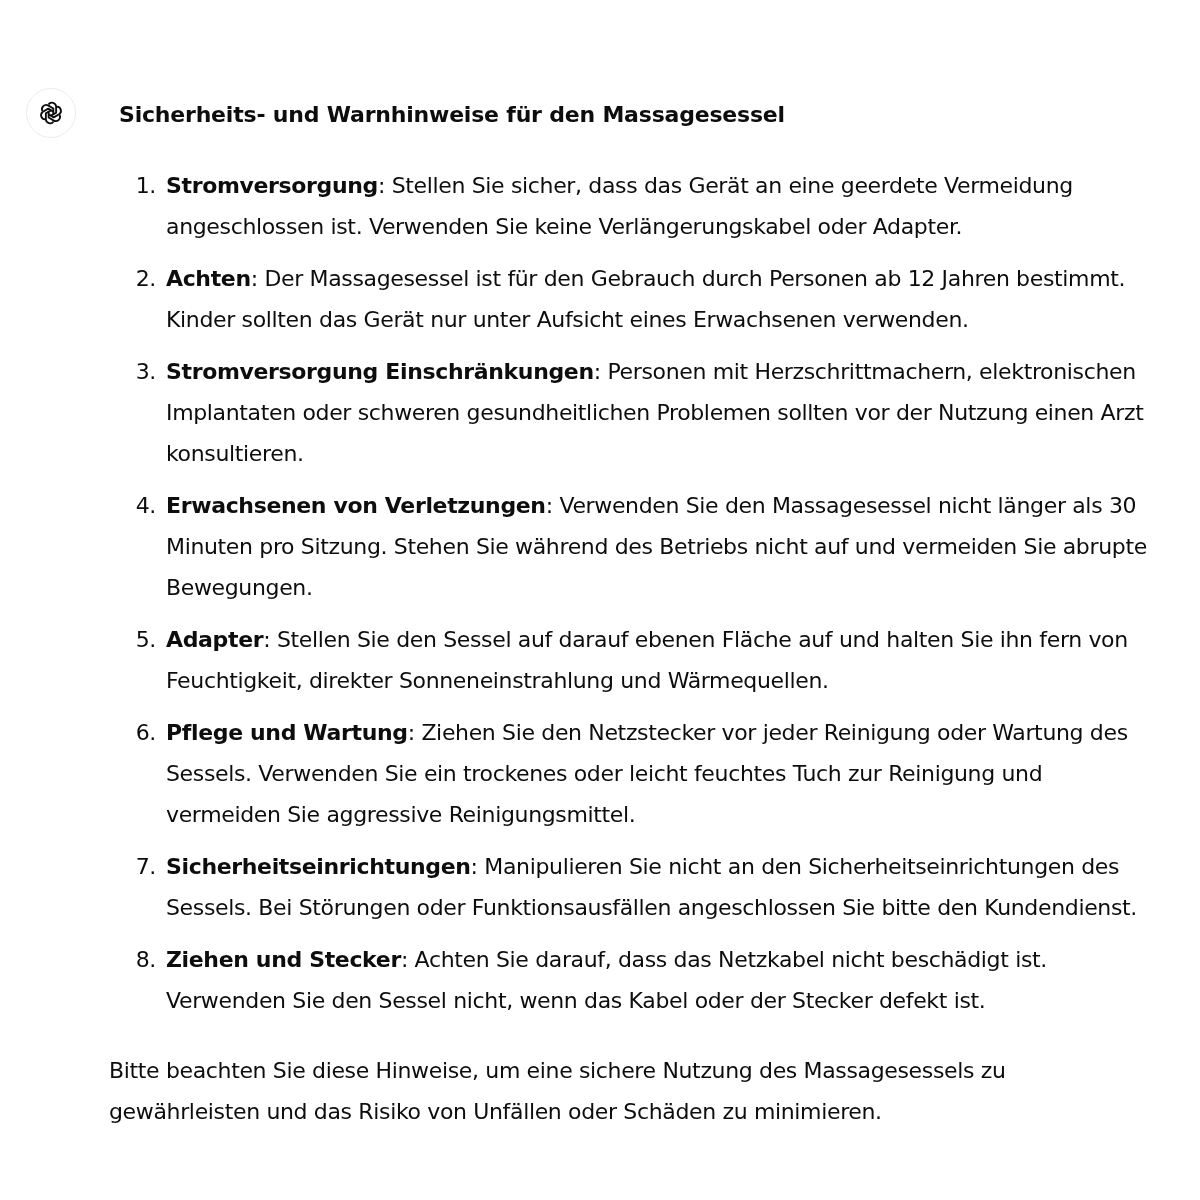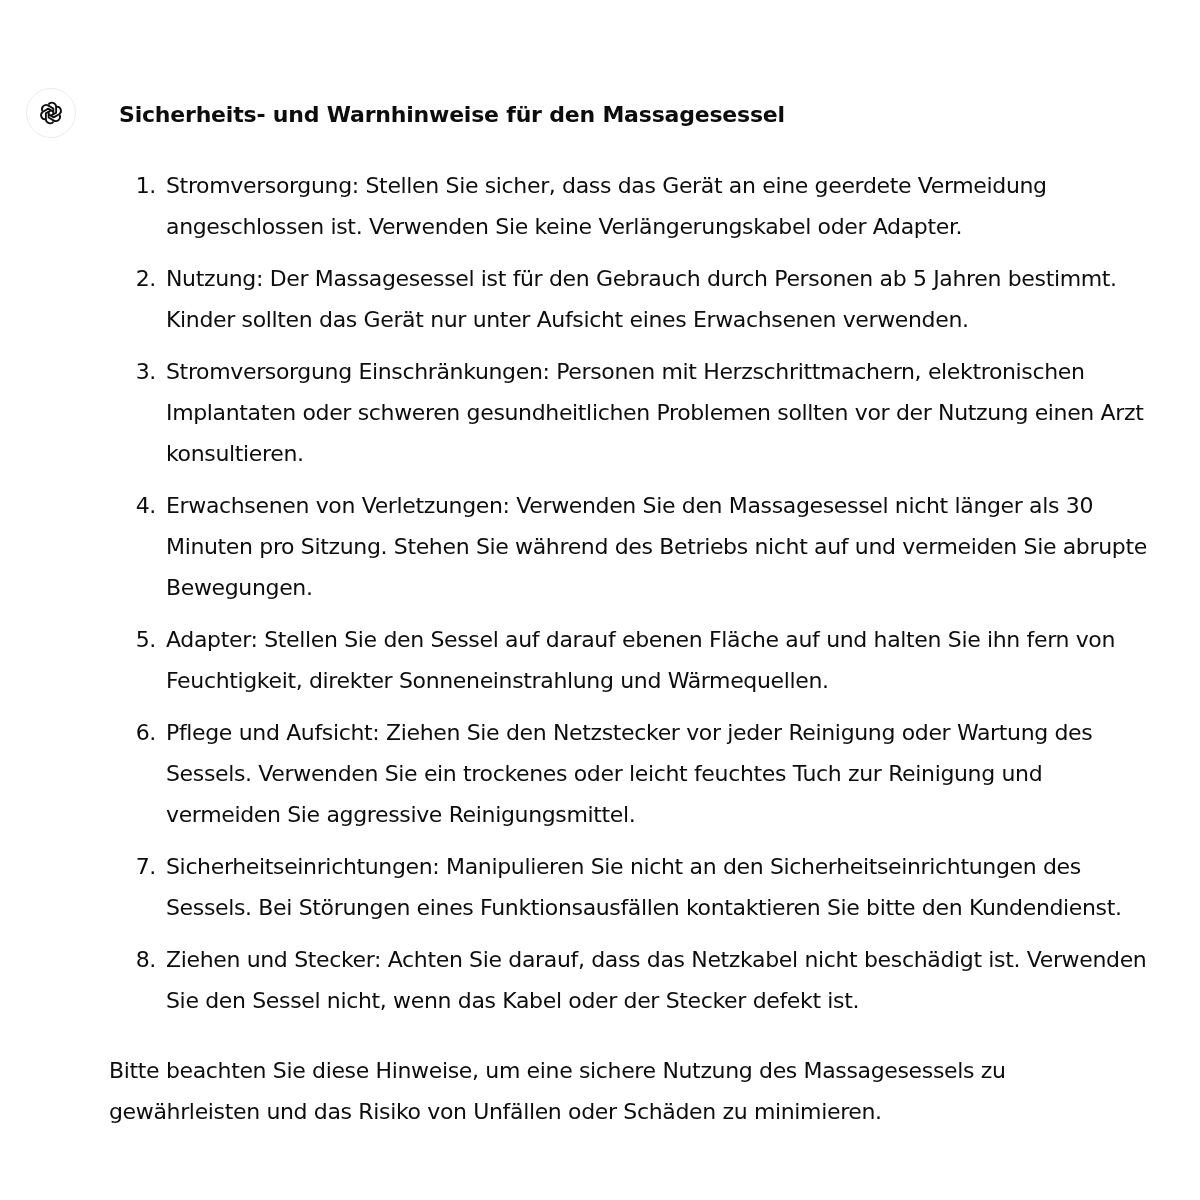--- a/index.html
+++ b/index.html
@@ -22,21 +22,21 @@
     position: absolute; left: 110px; top: 165px; width: 1050px;
     margin: 0; padding: 0; list-style: none;
   }
   ol.items li {
     display: flex; font-size: 22px; line-height: 41px; margin-bottom: 11px;
     letter-spacing: -0.35px;
   }
   ol.items li .num { width: 46px; flex: 0 0 46px; text-align: right; padding-right: 0; box-sizing: border-box; }
   ol.items li .num span { display: inline-block; width: 36px; text-align: right; }
   ol.items li .body { flex: 1; }
-  ol.items li b { font-weight: normal; }
+  ol.items li b { font-weight: bold; }
   .closing {
     position: absolute; left: 109px; top: 1050px; width: 960px;
     font-size: 22px; line-height: 41px; letter-spacing: -0.35px;
   }
 </style>
 </head>
 <body>
 
 <div class="avatar">
   <svg viewBox="0 0 24 24" fill="none" stroke="#0d0d0d" stroke-width="1.6" stroke-linejoin="round">
@@ -53,41 +53,41 @@
 
 <div class="title">Sicherheits- und Warnhinweise für den Massagesessel</div>
 
 <ol class="items">
   <li>
       <div class="num"><span>1.</span></div>
       <div class="body" style="padding-left:10px"><b>Stromversorgung</b><span>: Stellen Sie sicher, dass das Gerät an eine geerdete Vermeidung angeschlossen ist. Verwenden Sie keine Verlängerungskabel oder Adapter.</span></div>
     </li>
   <li>
       <div class="num"><span>2.</span></div>
-      <div class="body" style="padding-left:10px"><b>Nutzung</b><span>: Der Massagesessel ist für den Gebrauch durch Personen ab 5 Jahren bestimmt. Kinder sollten das Gerät nur unter Aufsicht eines Erwachsenen verwenden.</span></div>
+      <div class="body" style="padding-left:10px"><b>Achten</b><span>: Der Massagesessel ist für den Gebrauch durch Personen ab 12 Jahren bestimmt. Kinder sollten das Gerät nur unter Aufsicht eines Erwachsenen verwenden.</span></div>
     </li>
   <li>
       <div class="num"><span>3.</span></div>
       <div class="body" style="padding-left:10px"><b>Stromversorgung Einschränkungen</b><span>: Personen mit Herzschrittmachern, elektronischen Implantaten oder schweren gesundheitlichen Problemen sollten vor der Nutzung einen Arzt konsultieren.</span></div>
     </li>
   <li>
       <div class="num"><span>4.</span></div>
       <div class="body" style="padding-left:10px"><b>Erwachsenen von Verletzungen</b><span>: Verwenden Sie den Massagesessel nicht länger als 30 Minuten pro Sitzung. Stehen Sie während des Betriebs nicht auf und vermeiden Sie abrupte Bewegungen.</span></div>
     </li>
   <li>
       <div class="num"><span>5.</span></div>
       <div class="body" style="padding-left:10px"><b>Adapter</b><span>: Stellen Sie den Sessel auf darauf ebenen Fläche auf und halten Sie ihn fern von Feuchtigkeit, direkter Sonneneinstrahlung und Wärmequellen.</span></div>
     </li>
   <li>
       <div class="num"><span>6.</span></div>
-      <div class="body" style="padding-left:10px"><b>Pflege und Aufsicht</b><span>: Ziehen Sie den Netzstecker vor jeder Reinigung oder Wartung des Sessels. Verwenden Sie ein trockenes oder leicht feuchtes Tuch zur Reinigung und vermeiden Sie aggressive Reinigungsmittel.</span></div>
+      <div class="body" style="padding-left:10px"><b>Pflege und Wartung</b><span>: Ziehen Sie den Netzstecker vor jeder Reinigung oder Wartung des Sessels. Verwenden Sie ein trockenes oder leicht feuchtes Tuch zur Reinigung und vermeiden Sie aggressive Reinigungsmittel.</span></div>
     </li>
   <li>
       <div class="num"><span>7.</span></div>
-      <div class="body" style="padding-left:10px"><b>Sicherheitseinrichtungen</b><span>: Manipulieren Sie nicht an den Sicherheitseinrichtungen des Sessels. Bei Störungen eines Funktionsausfällen kontaktieren Sie bitte den Kundendienst.</span></div>
+      <div class="body" style="padding-left:10px"><b>Sicherheitseinrichtungen</b><span>: Manipulieren Sie nicht an den Sicherheitseinrichtungen des Sessels. Bei Störungen oder Funktionsausfällen angeschlossen Sie bitte den Kundendienst.</span></div>
     </li>
   <li>
       <div class="num"><span>8.</span></div>
       <div class="body" style="padding-left:10px"><b>Ziehen und Stecker</b><span>: Achten Sie darauf, dass das Netzkabel nicht beschädigt ist. Verwenden Sie den Sessel nicht, wenn das Kabel oder der Stecker defekt ist.</span></div>
     </li>
 </ol>
 
 <div class="closing">Bitte beachten Sie diese Hinweise, um eine sichere Nutzung des Massagesessels zu gewährleisten und das Risiko von Unfällen oder Schäden zu minimieren.</div>
 
 </body></html>

